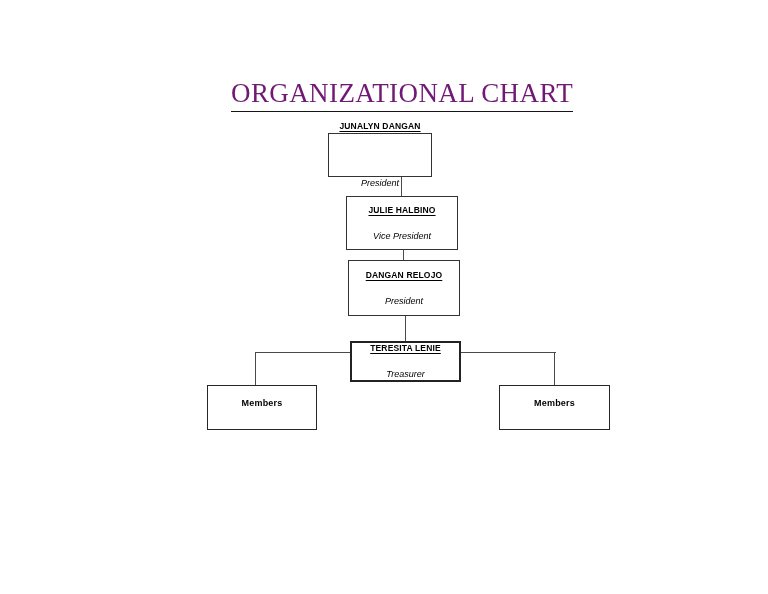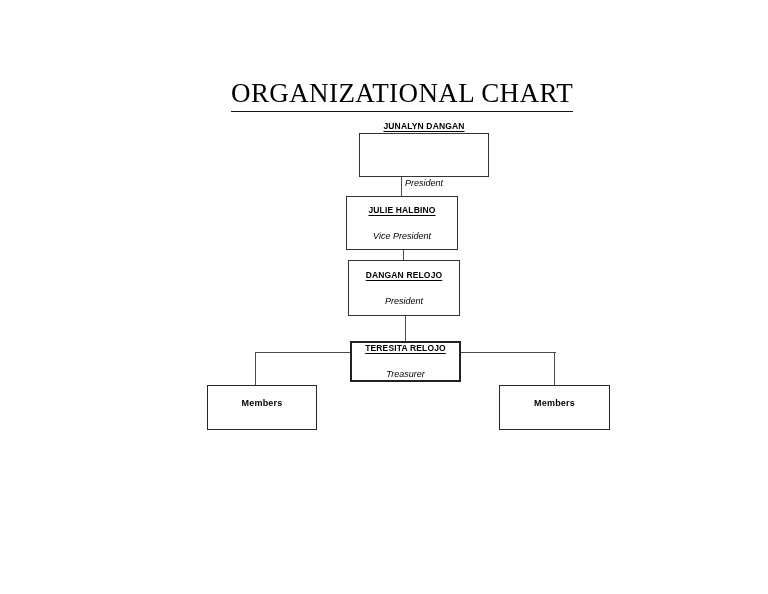--- a/index.html
+++ b/index.html
@@ -26,21 +26,21 @@
 
   
   #page-title {
     position: absolute;
     left: 231px;
     top: 79px;
     font-family: "Liberation Serif", serif;
     font-size: 27px;
     letter-spacing: 0.4px;
     line-height: 1.1;
-    color: #000000;
+    color: #701a75;
     white-space: nowrap;
     border-bottom: 1.5px solid #151515;
     padding-bottom: 2px;
   }
 
   
   .node-box {
     position: absolute;
     box-sizing: border-box;
     background: #ffffff;
@@ -114,37 +114,37 @@
   <div class="v-line" style="left:403px; top:241px; height:19px;"></div>
 
   <div class="v-line" style="left:405px; top:316px; height:25px;"></div>
 
   <div class="h-line" style="left:255px; top:352px; width:96px;"></div>
   <div class="v-line" style="left:255px; top:352px; height:33px;"></div>
 
   <div class="h-line" style="left:461px; top:352px; width:95px;"></div>
   <div class="v-line" style="left:554px; top:352px; height:33px;"></div>
 
-  <div class="node-box" style="left:359px; top:133px; width:130px; height:44px;gap:31px;">
+  <div class="node-box" style="left:328px; top:133px; width:104px; height:44px;gap:31px;">
     <div class="node-name">JUNALYN DANGAN</div>
     <div class="node-role">President</div>
   </div>
 
   <div class="node-box" style="left:346px; top:196px; width:112px; height:54px;">
     <div class="node-name">JULIE HALBINO</div>
     <div class="node-role">Vice President</div>
   </div>
 
   <div class="node-box" style="left:348px; top:260px; width:112px; height:56px;">
     <div class="node-name">DANGAN RELOJO</div>
     <div class="node-role">President</div>
   </div>
 
   <div class="node-box emphasized" style="left:350px; top:341px; width:111px; height:41px;">
-    <div class="node-name">TERESITA RELOJO</div>
+    <div class="node-name">TERESITA LENIE</div>
     <div class="node-role">Treasurer</div>
   </div>
 
   <div class="member-box" style="left:207px; top:385px; width:110px; height:45px;">
     <div class="member-label">Members</div>
   </div>
 
   <div class="member-box" style="left:499px; top:385px; width:111px; height:45px;">
     <div class="member-label">Members</div>
   </div>

